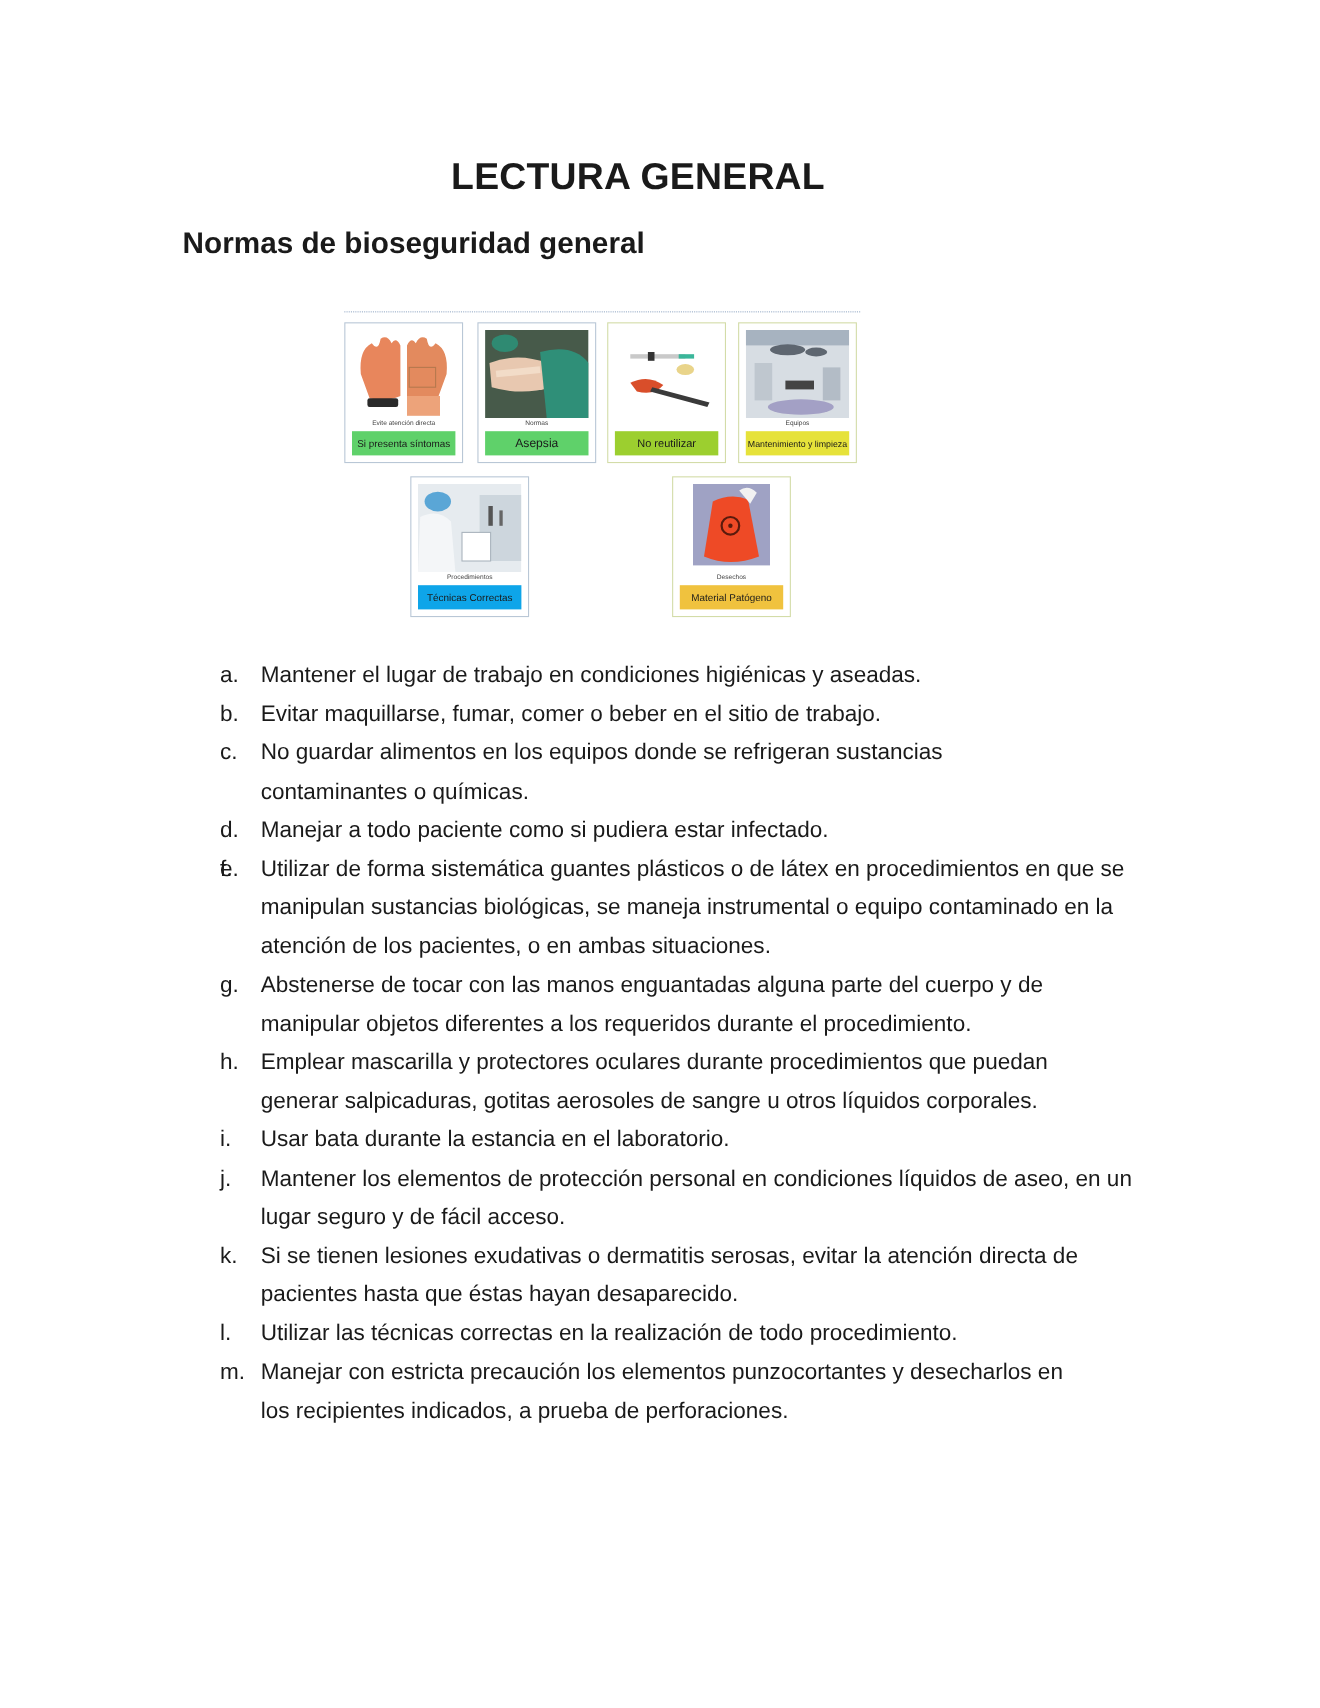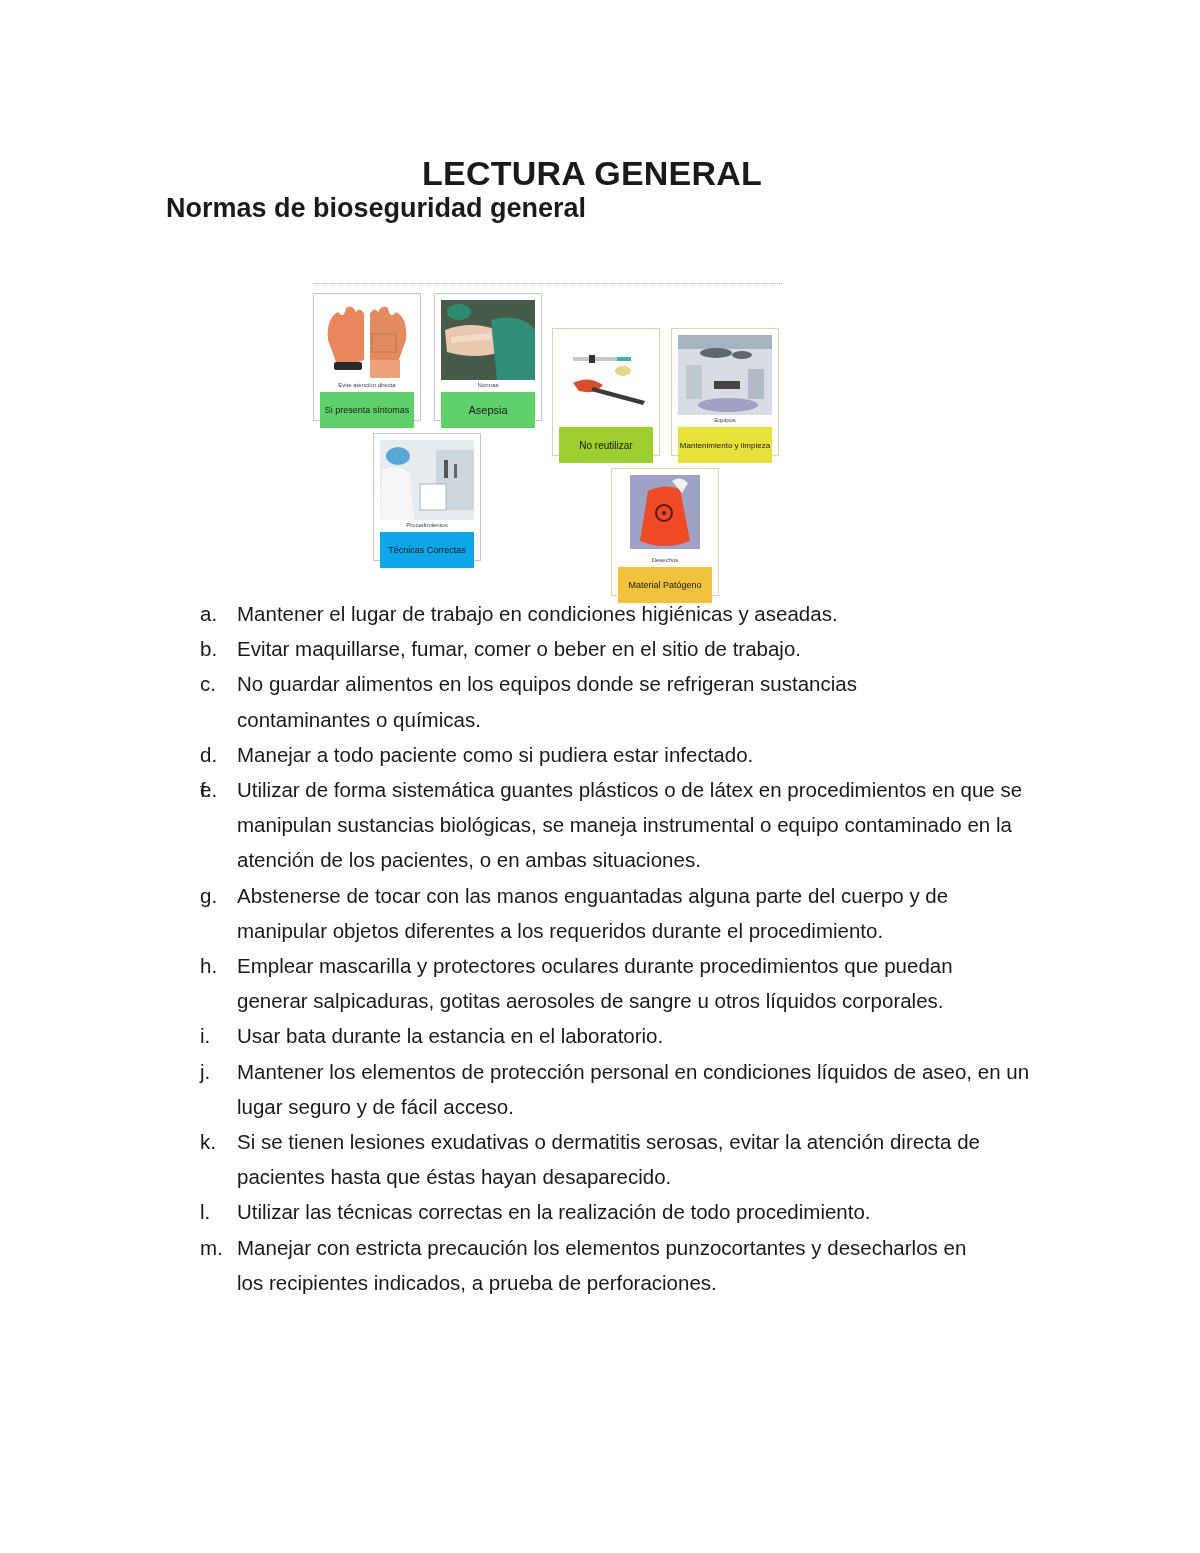--- a/index.html
+++ b/index.html
@@ -1,31 +1,31 @@
 <!DOCTYPE html>
 <html><head>
   <meta charset="utf-8">
   <style>
     html, body { margin: 0; padding: 0; background: #ffffff; }
     body { width: 1200px; height: 1553px; position: relative; overflow: hidden;
            font-family: "Liberation Sans", sans-serif; color: #1a1a1a; }
     .page-title { position: absolute; left: 0; width: 1152px; top: 138px; text-align: center;
-                  font-size: 34px; font-weight: bold; letter-spacing: 0.2px; margin: 16px; }
-    .section-title { position: absolute; left: 166px; top: 193px; font-size: 27px; font-weight: bold; margin: 0; }
+                  font-size: 34px; font-weight: bold; letter-spacing: 0.2px; margin: 4px; }
+    .section-title { position: absolute; left: 166px; top: 206px; font-size: 27px; font-weight: bold; margin: 0; }
 
     .figure { position: absolute; left: 310px; top: 248px; width: 475px; height: 320px; }
     .fig-title { position: absolute; left: 0; width: 475px; top: 4px; text-align: center;
                  font-size: 21px; color: #2f5c91; }
     .fig-rule { position: absolute; left: 3px; right: 3px; top: 35px; border-top: 1px dotted #9aaec8; }
     .card { position: absolute; width: 108px; height: 128px; box-sizing: border-box; background: #fff;
             border: 1.5px solid #b9c7d6; }
-    .card.yg { border-color: #d3dca8; margin-top: 35px; }
+    .card.yg { border-color: #d3dca8; }
     .card .img { position: absolute; left: 6px; top: 6px; width: 94px; height: 80px; }
     .card .cap { position: absolute; left: 0; width: 100%; top: 88px; text-align: center; font-size: 6px; color: #444; }
-    .card .lbl { position: absolute; left: 6px; right: 6px; top: 98px; height: 36px; display: flex; align-items: center;
+    .card .lbl { position: absolute; left: 6px; right: 6px; top: 98px; height: 22px; display: flex; align-items: center;
                  justify-content: center; text-align: center; font-size: 9px; line-height: 9px; color: #1a1a1a; }
 
     .list { position: absolute; left: 200px; top: 596px; width: 860px; margin: 0; padding: 0; list-style: none; }
     .list li { position: relative; padding-left: 37px; font-size: 20.5px; line-height: 35.2px; color: #1a1a1a; }
     .list li .marker { position: absolute; left: 0; top: 0; }
   </style>
 </head>
 <body>
 
 <h1 class="page-title">LECTURA GENERAL</h1>

